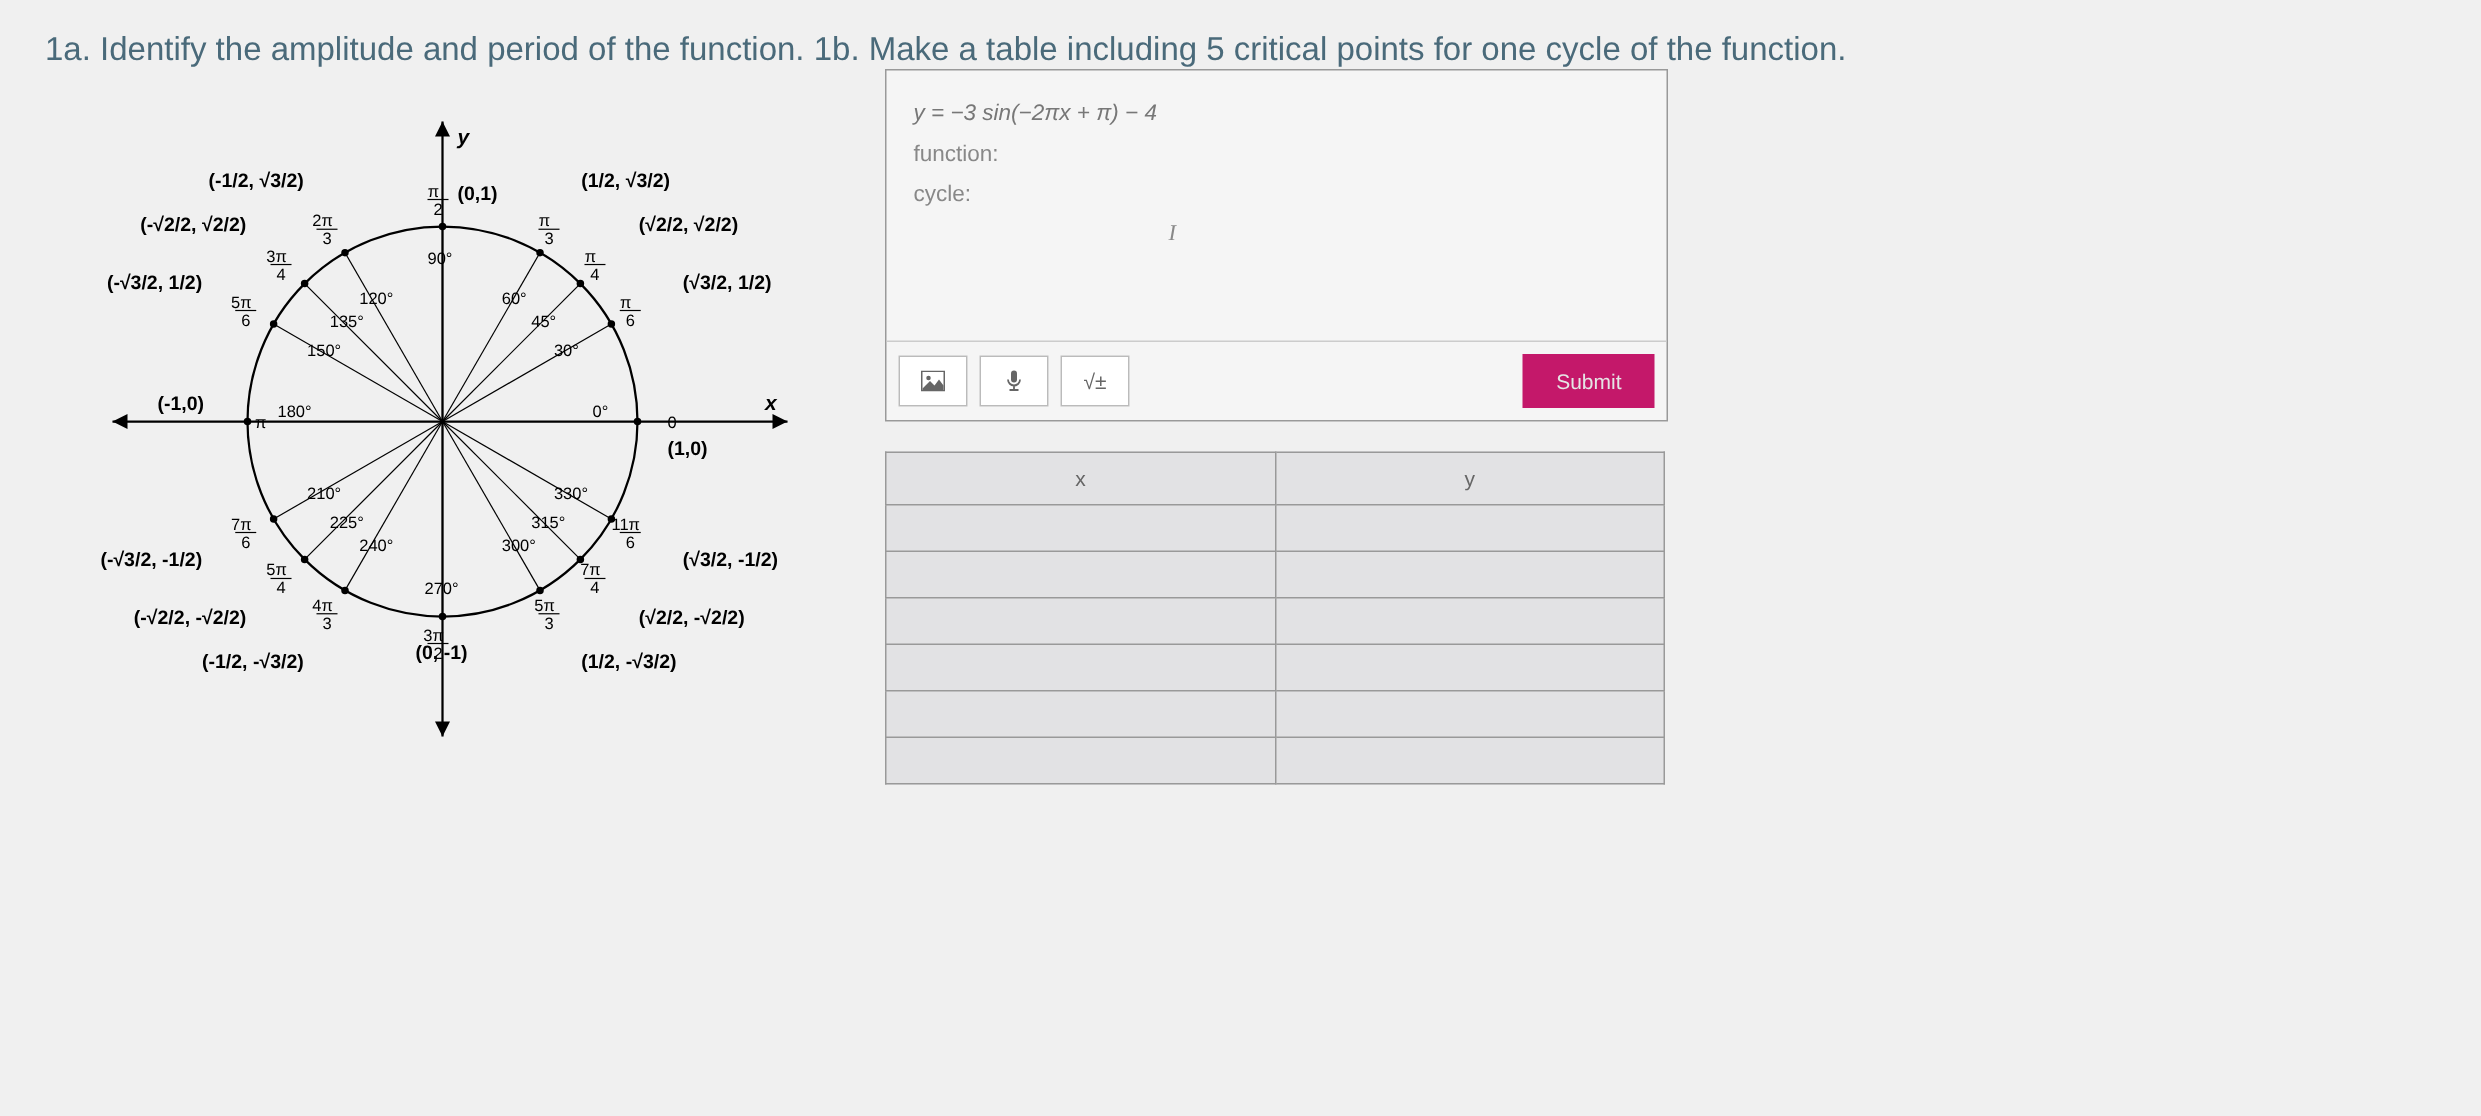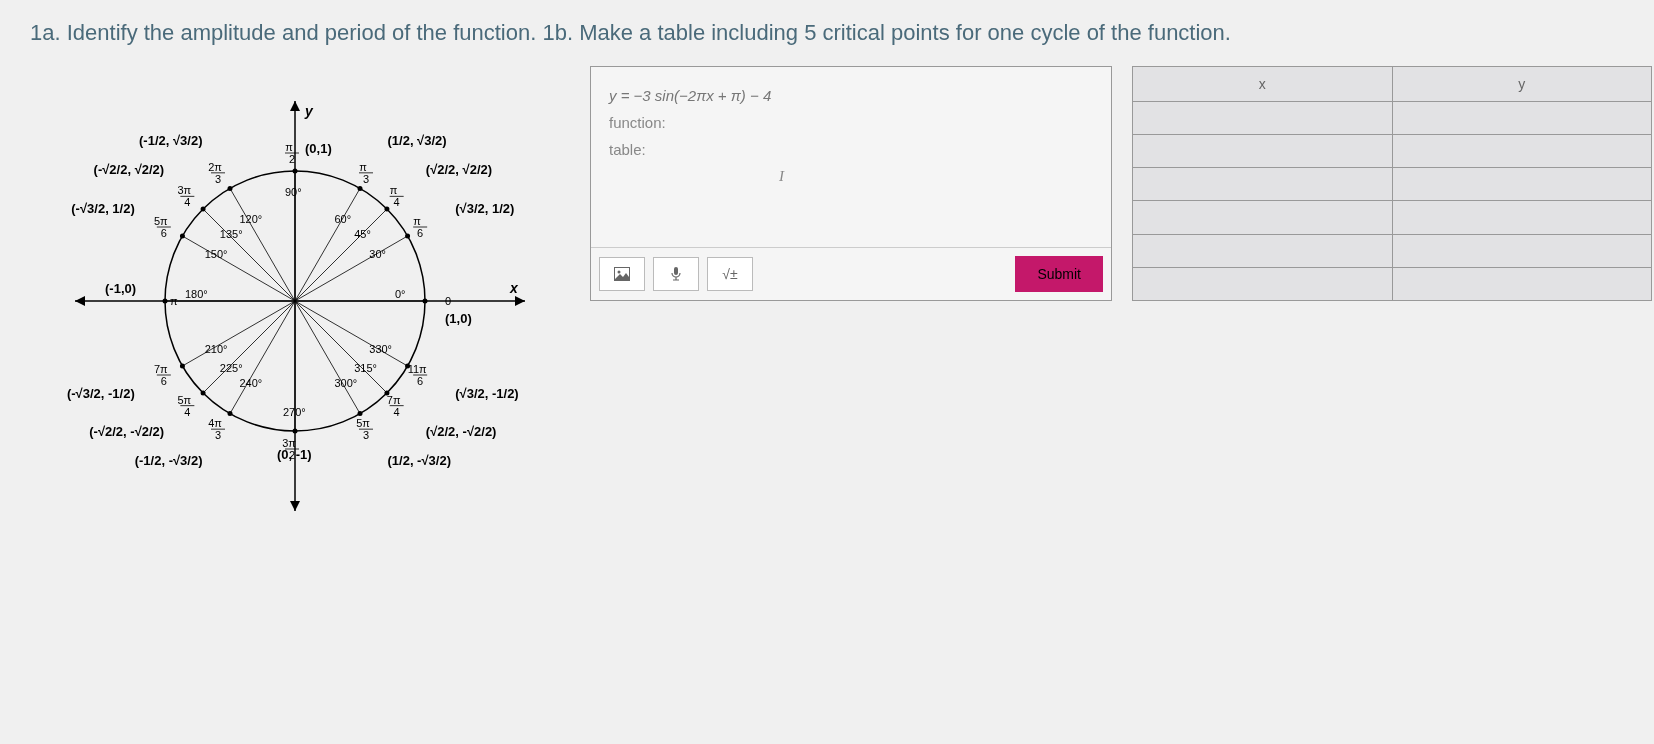--- a/index.html
+++ b/index.html
@@ -1,31 +1,31 @@
 <!DOCTYPE html>
 <html><head>
 <meta charset="utf-8">
 <style>
 body{margin:0;font-family:Arial,sans-serif;background:#f0f0f0;color:#4a5a6a}
 .page{padding:20px 30px}
-.question{font-size:22px;color:#4a6a7a;margin-bottom:20px}
+.question{font-size:22px;color:#4a6a7a;}
 .content{display:flex;gap:30px;align-items:flex-start}
 .unit-circle{width:530px;height:470px;position:relative;flex-shrink:0}
 .uc-svg{width:100%;height:100%}
 .uc-label{font-size:11px;fill:#000}
 .uc-axis-label{font-size:14px;font-weight:bold;fill:#000;font-style:italic}
 .uc-coord{font-size:13px;font-weight:bold;fill:#000}
-.right{flex:1;display:flex;gap:20px}
+.right{flex:1;display:flex;flex-direction:column;gap:20px}
 .answer-box{border:1px solid #999;background:#f5f5f5;width:520px}
 .answer-text{padding:15px 18px;min-height:150px;color:#888;font-size:15px;line-height:1.8}
 .eq{font-style:italic;color:#777}
 .toolbar{display:flex;align-items:center;border-top:1px solid #ccc;padding:8px;gap:8px}
 .tbtn{width:44px;height:32px;border:1px solid #bbb;background:#fff;display:flex;align-items:center;justify-content:center;cursor:pointer;color:#666;font-size:14px}
 .spacer{flex:1}
-.submit{background:#c4186a;color:#000000;border:none;padding:10px 22px;font-size:14px;cursor:pointer}
+.submit{background:#c4186a;color:#e5e5e5;border:none;padding:10px 22px;font-size:14px;cursor:pointer}
 .cursor{color:#888;margin-left:170px;font-family:serif;font-style:italic}
 .grid-table{border-collapse:collapse;width:520px;background:rgba(150,150,160,0.15)}
 .grid-table td,.grid-table th{border:1px solid #999;height:28px;text-align:center;font-size:14px;color:#666;font-weight:normal}
 .grid-table th{height:32px}
 </style>
 </head>
 <body>
 
 <div class="page">
   <div class="question">1a. Identify the amplitude and period of the function. 1b. Make a table including 5 critical points for one cycle of the function.</div>
@@ -149,21 +149,21 @@
           <text x="415" y="257" class="uc-coord" font-size="15">(1,0)</text>
           <text x="255" y="130" class="uc-label" font-size="10">90°</text>
           <text x="253" y="350" class="uc-label" font-size="10">270°</text>
         </svg>
     </div>
     <div class="right">
       <div class="answer-box">
         <div class="answer-text">
           <div class="eq">y = −3 sin(−2πx + π) − 4</div>
           <div>function:</div>
-          <div>table:</div>
+          <div>cycle:</div>
           <div class="cursor">I</div>
         </div>
         <div class="toolbar">
           <div class="tbtn">
             <svg width="16" height="14" viewBox="0 0 16 14">
                 <rect x="0.5" y="0.5" width="15" height="13" fill="none" stroke="#666"></rect>
                 <circle cx="5" cy="5" r="1.5" fill="#666"></circle>
                 <path d="M1 12 L6 7 L9 10 L12 6 L15 10 V13 H1 Z" fill="#666"></path>
               </svg>
           </div>

